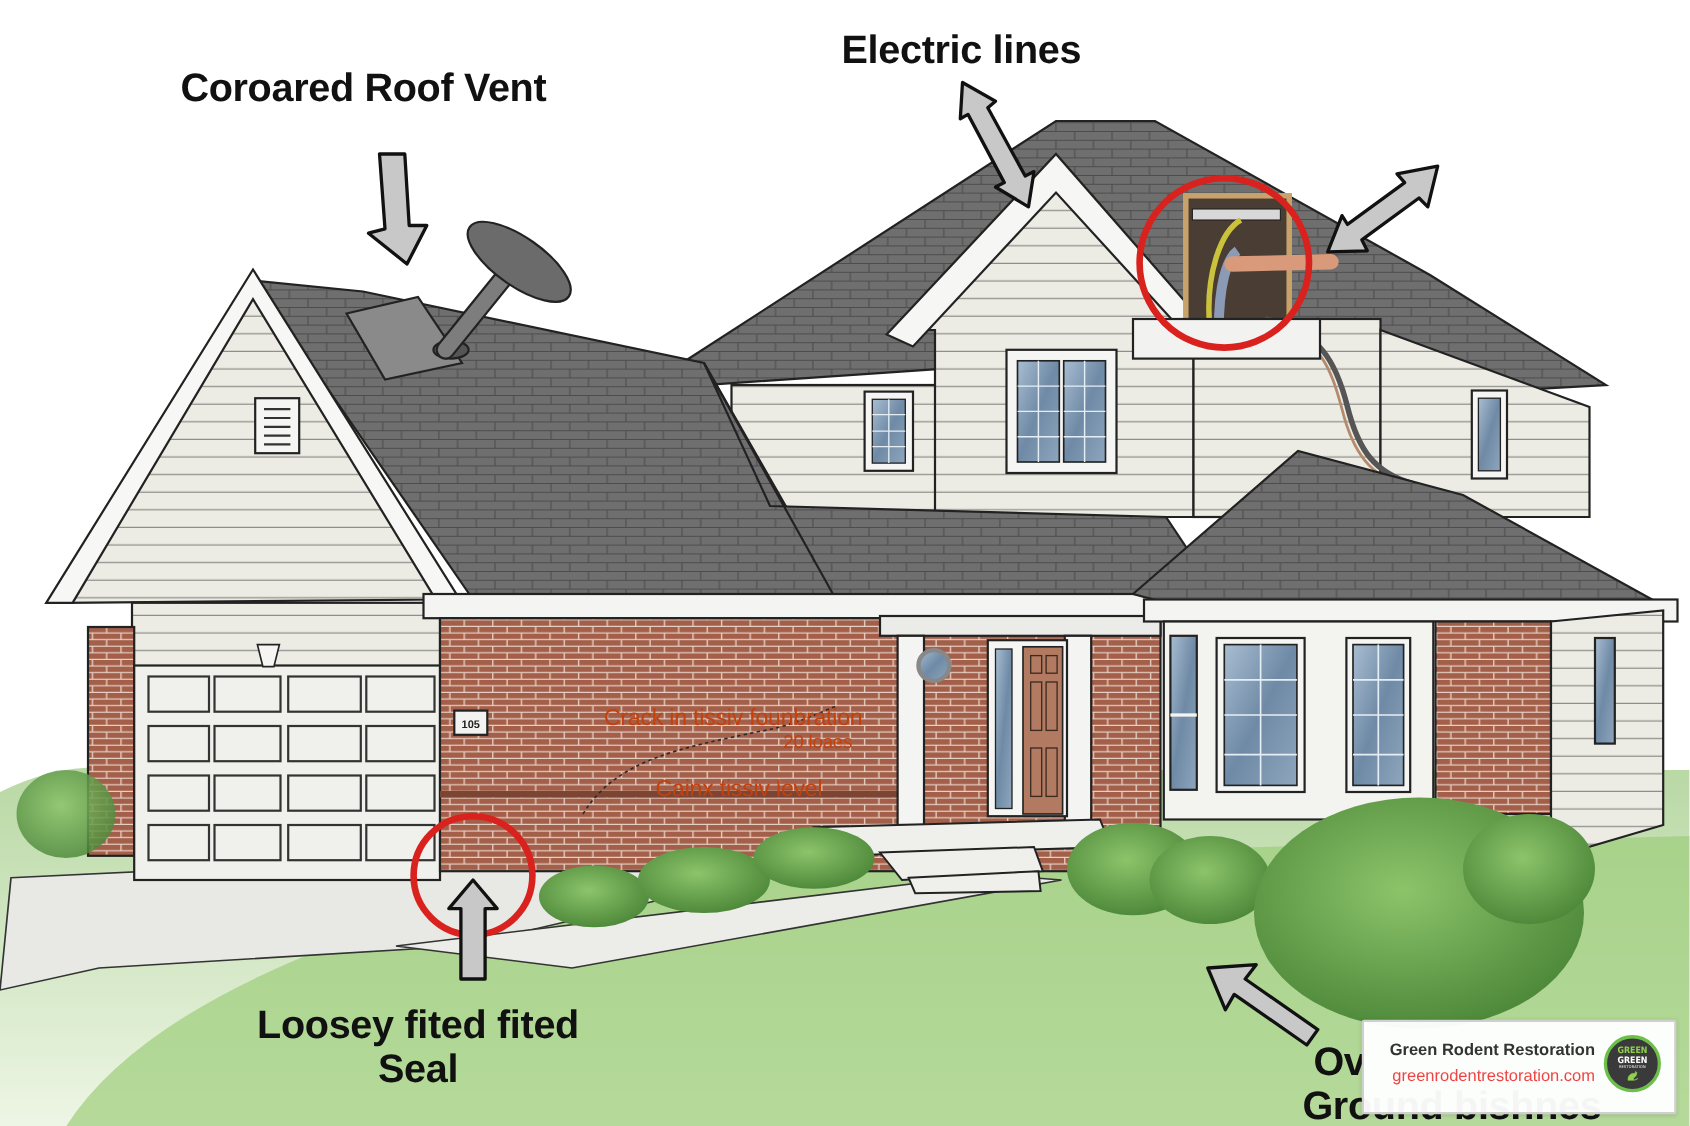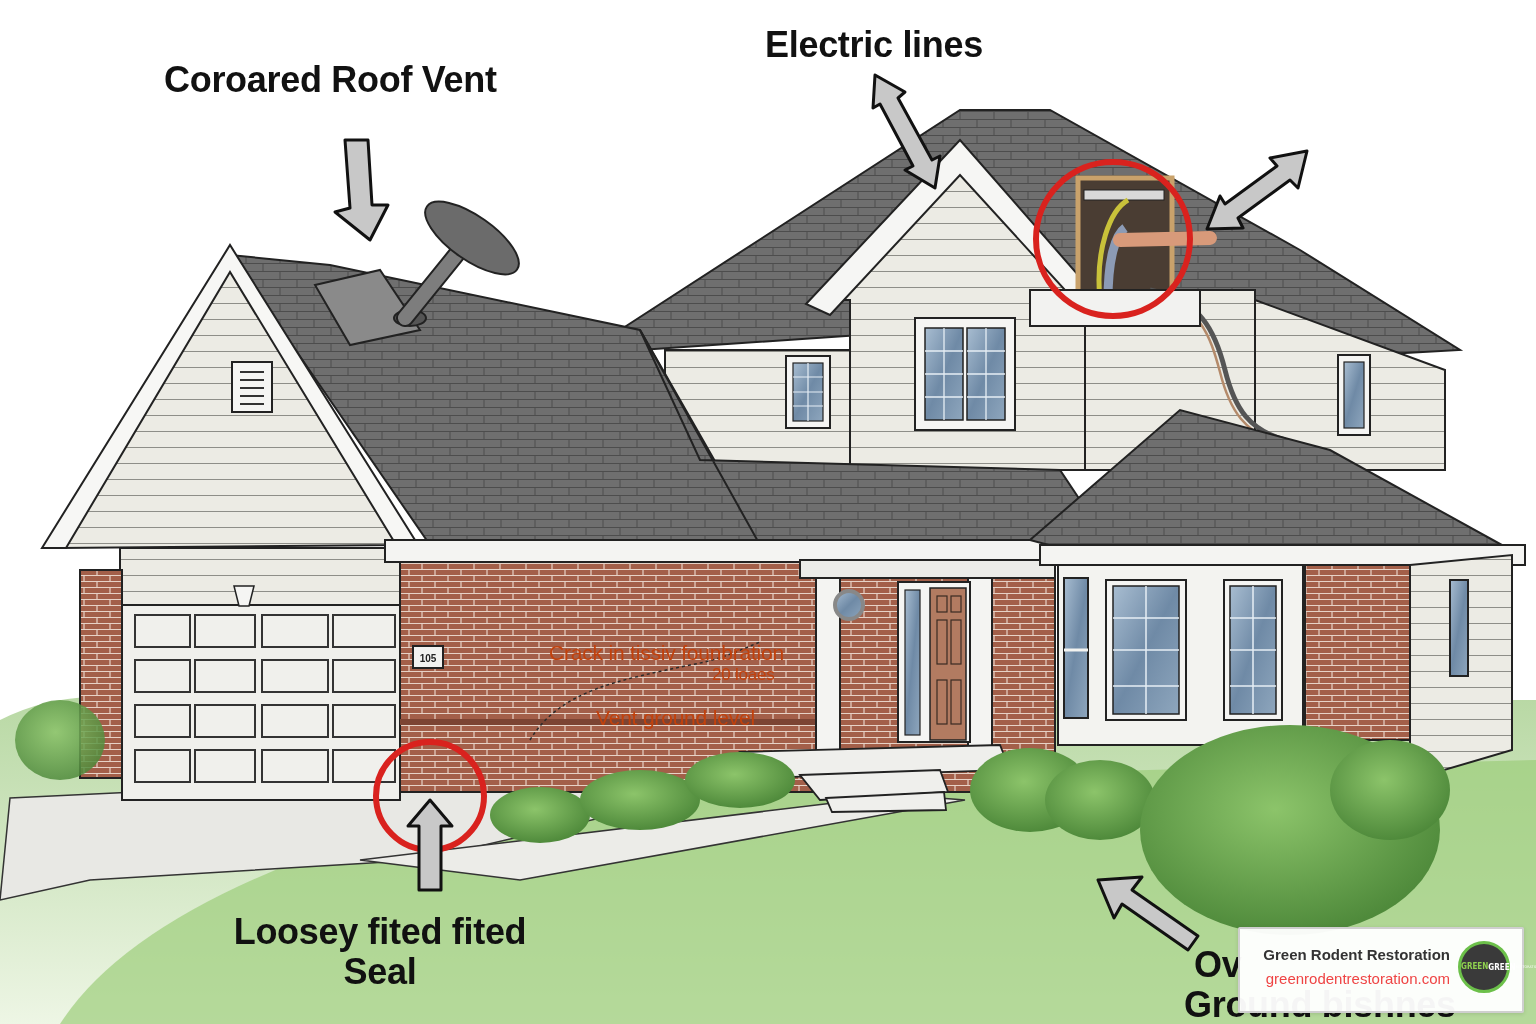--- a/index.html
+++ b/index.html
@@ -26,21 +26,21 @@
   .badge-name {
     position: absolute; right: 72px; top: 17px; font-size: 15px; font-weight: bold; color: #333;
     white-space: nowrap;
   }
   .badge-url {
     position: absolute; right: 72px; top: 41px; font-size: 15px; color: #ef4444; white-space: nowrap;
   }
   .badge-logo {
     position: absolute; right: 12px; top: 12px; width: 52px; height: 52px; border-radius: 50%;
     background: #3a3a3a; border: 3px solid #6cc04a; box-sizing: border-box;
-    display: flex; flex-direction: row; align-items: center; justify-content: flex-start;
+    display: flex; flex-direction: column; align-items: center; justify-content: center;
     font-family: "DejaVu Sans Condensed", "DejaVu Sans", sans-serif;
   }
   .logo-l1 { font-size: 8px; font-weight: bold; color: #8fd14f; line-height: 8px; }
   .logo-l2 { font-size: 8px; font-weight: bold; color: #fff; line-height: 9px; }
   .logo-l3 { font-size: 3.5px; color: #fff; line-height: 5px; letter-spacing: 0.2px; }
   .logo-rat { width: 12px; height: 10px; }
 </style>
 </head>
 <body>
 
@@ -244,21 +244,21 @@
 </div>
 <div style="position:absolute; left:220px; top:912px; width:320px;">
   <div class="label label-lg" style="position:static;">Loosey fited fited</div>
   <div class="label label-lg" style="position:static;">Seal</div>
 </div>
 <div class="label label-lg" style="left:1194px; top:945px;">Ov</div>
 <div class="label label-lg" style="left:1184px; top:985px;">Ground bishnes</div>
 
 <div class="wall-text" style="left:549px; top:641px;">Crack in tissiv founbration</div>
 <div class="wall-text" style="left:700px; top:665px; font-size:17px;margin-left:12px;">20 loaes</div>
-<div class="wall-text" style="left:596px; top:706px;">Vent ground level</div>
+<div class="wall-text" style="left:596px; top:706px;">Cainx tissiv level</div>
 
 <div class="badge">
   <div class="badge-name">Green Rodent Restoration</div>
   <div class="badge-url">greenrodentrestoration.com</div>
   <div class="badge-logo">
     <div class="logo-l1">GREEN</div>
     <div class="logo-l2">GREEN</div>
     <div class="logo-l3">RESTORATION</div>
     <svg class="logo-rat" viewBox="0 0 12 10">
       <path d="M2 9 C2 5 4 3 7 3 C8 3 9 2 9 1 L10 2 C10 4 9 6 7 7 L7 9 Z M7 9 C9 9 11 8 11 7" fill="#8fd14f" stroke="#8fd14f" stroke-width="0.6"></path>

